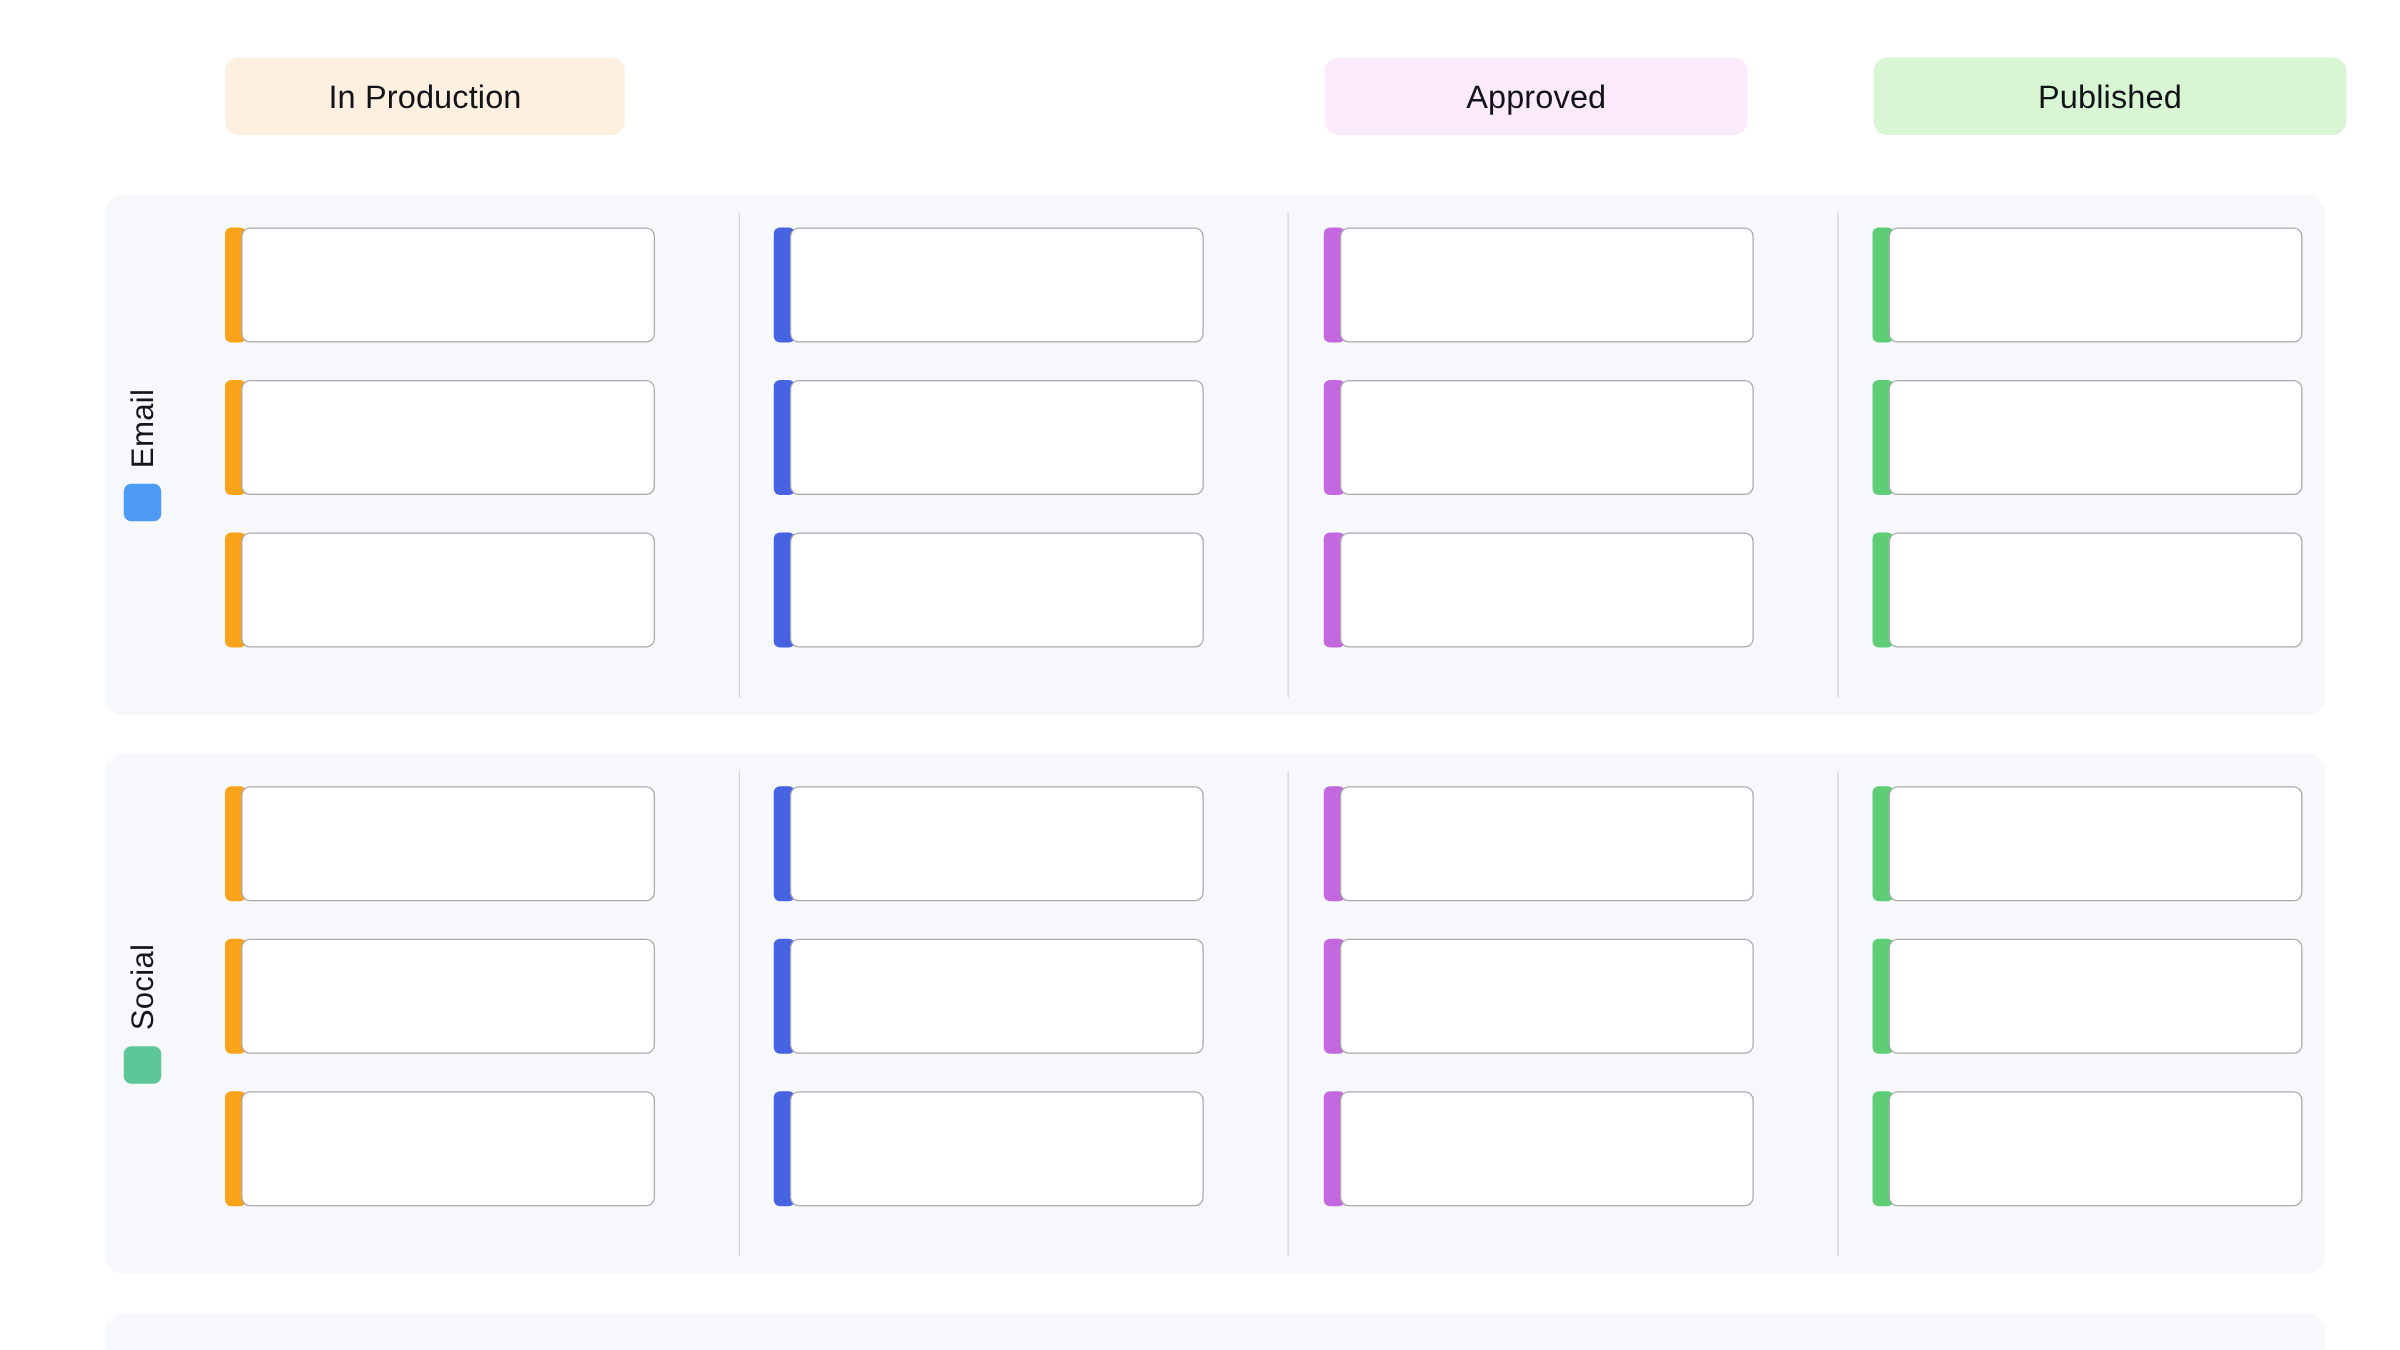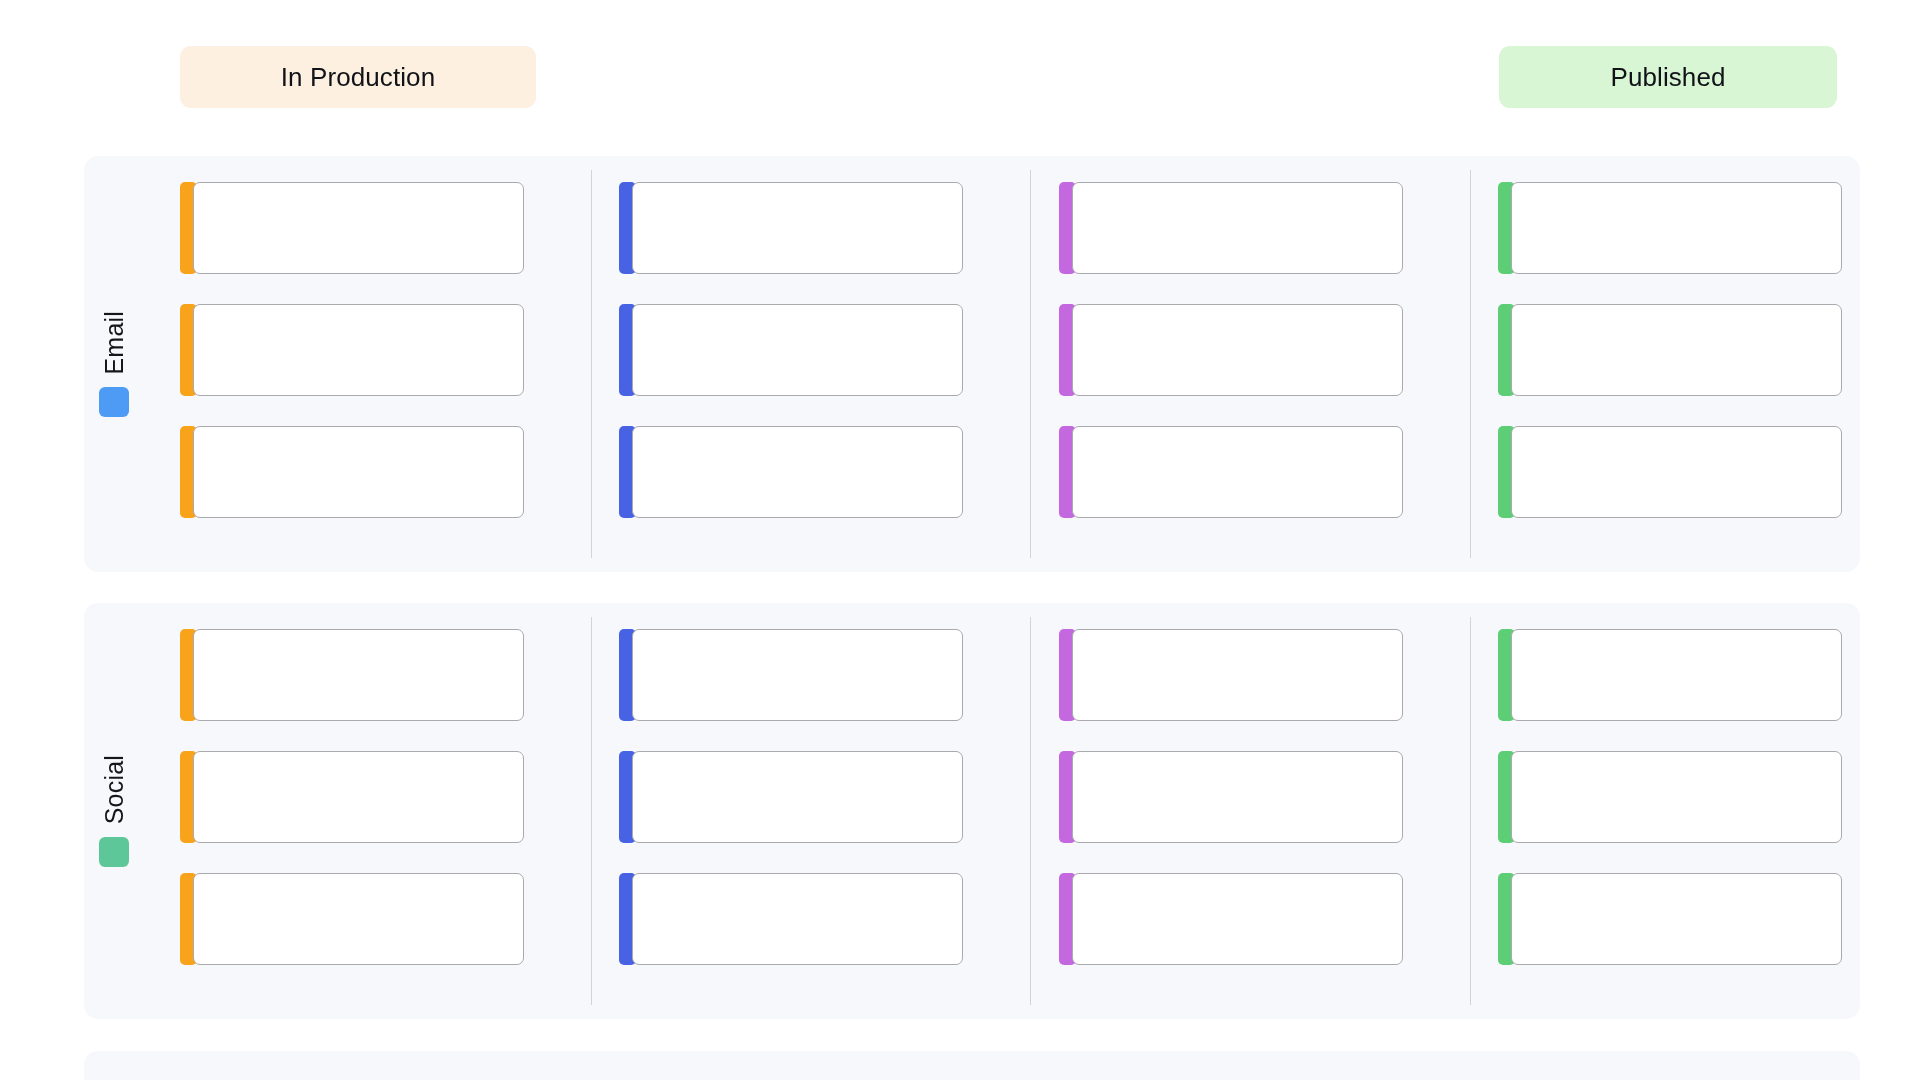--- a/index.html
+++ b/index.html
@@ -42,24 +42,24 @@
 
   .col-header-label {
     font-size: 26px;
     font-weight: 400;
     color: #111318;
     letter-spacing: 0.1px;
     white-space: nowrap;
     line-height: 1;
   }
 
-  .col-header.c0 { left: 180px;  width: 356px; background: #fdf0e0; }
+  .col-header.c0 { left: 180px;  width: 320px; background: #fdf0e0; }
   .col-header.c1 { left: 620px;  width: 338px; background: #e6f4fd; }
   .col-header.c2 { left: 1060px; width: 338px; background: #fbeafb; }
-  .col-header.c3 { left: 1499px; width: 338px; background: #d8f5d4; }
+  .col-header.c3 { left: 1499px; width: 378px; background: #d8f5d4; }
 
   
   .swimlane {
     position: absolute;
     left: 84px;
     width: 1776px;
     background: #f7f8fc;
     border-radius: 14px;
     box-sizing: border-box;
   }
@@ -173,20 +173,23 @@
 
 <div id="board">
 
   <div class="header-strip">
 
     <div class="col-header c0">
       <span class="col-header-label">In Production</span>
     </div>
 
 
+    <div class="col-header c2">
+      <span class="col-header-label">Approved</span>
+    </div>
 
     <div class="col-header c3">
       <span class="col-header-label">Published</span>
     </div>
 
   </div>
 
   <div class="swimlane lane0">
 
     <div class="lane-label-wrap">

